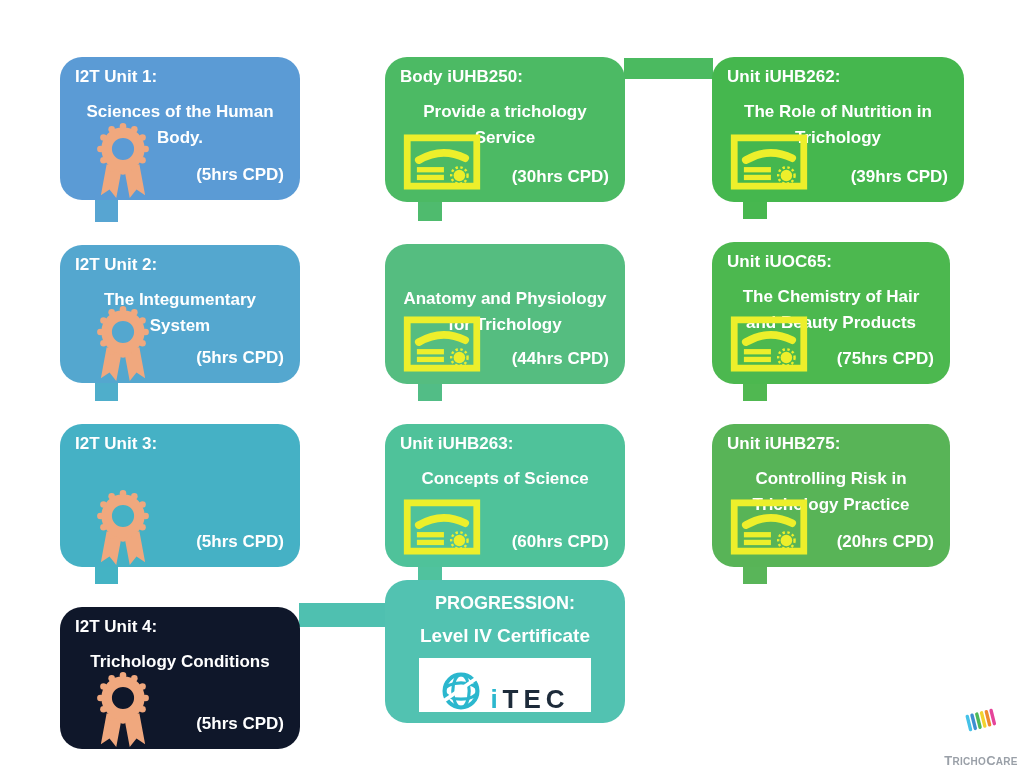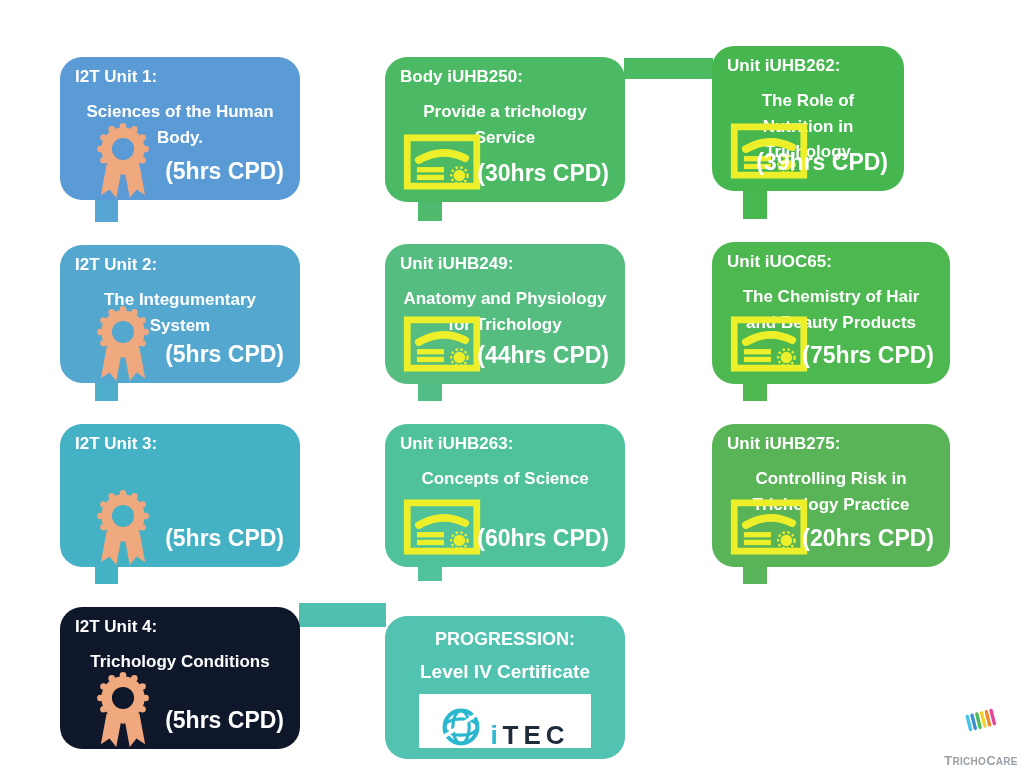--- a/index.html
+++ b/index.html
@@ -3,33 +3,33 @@
 <meta charset="utf-8">
 <style>
   html,body{margin:0;padding:0;background:#fff;}
   #canvas{position:relative;width:1024px;height:768px;background:#ffffff;overflow:hidden;
           font-family:"Liberation Sans",sans-serif;font-weight:700;}
 
   
   .box{position:absolute;border-radius:22px;color:#ffffff;margin-top:24px;}
   .box-title{position:absolute;top:10px;left:15px;right:12px;font-size:17px;text-align:left;}
   .box-body{position:absolute;top:42px;left:14px;right:14px;text-align:center;font-size:17px;line-height:1.5;}
-  .box-cpd{position:absolute;right:16px;bottom:15px;font-size:23px;}
+  .box-cpd{position:absolute;right:16px;bottom:15px;font-size:17px;}
   .icon-rosette{position:absolute;left:32px;bottom:1px;line-height:0;}
   .icon-cert{position:absolute;left:18px;bottom:12px;line-height:0;}
 
   .pos-u1{left:60px;top:33px;width:240px;height:143px}
   .pos-u2{left:60px;top:221px;width:240px;height:138px}
   .pos-u3{left:60px;top:400px;width:240px;height:143px}
   .pos-u4{left:60px;top:583px;width:240px;height:142px}
   .pos-m1{left:385px;top:33px;width:240px;height:145px}
   .pos-m2{left:385px;top:220px;width:240px;height:140px}
   .pos-m3{left:385px;top:400px;width:240px;height:143px}
-  .pos-m4{left:385px;top:592px;width:240px;height:143px}
-  .pos-r1{left:712px;top:22px;width:192px;height:145px}
+  .pos-m4{left:385px;top:556px;width:240px;height:143px}
+  .pos-r1{left:712px;top:33px;width:252px;height:145px}
   .pos-r2{left:712px;top:218px;width:238px;height:142px}
   .pos-r3{left:712px;top:400px;width:238px;height:143px}
   .pos-r4{left:712px;top:583px;width:238px;height:142px}
 
   .bg-u1{background:#5B9BD5}.bg-u2{background:#54A7CF}.bg-u3{background:#45B1C5}.bg-u4{background:#0f172a}
   .bg-m1{background:#4CBA64}.bg-m2{background:#55BD80}.bg-m3{background:#4FC29A}.bg-m4{background:#52C2B1}
   .bg-r1{background:#45B74E}.bg-r2{background:#4CB84F}.bg-r3{background:#58B457}.bg-r4{background:#D6A428}
 
   
   .conn{position:absolute;}
@@ -195,21 +195,20 @@
   <div class="box pos-m1 bg-m1">
     <div class="box-title">Body iUHB250:</div>
     <div class="box-body">Provide a trichology Service</div>
     <span class="icon-cert"><svg width="78" height="56" viewBox="0 0 80 58">
           <use href="#ic-cert"></use>
         </svg></span>
     <div class="box-cpd">(30hrs CPD)</div>
   </div>
 
   <div class="box pos-m2 bg-m2">
-    <div class="box-title">Unit iUHB249:</div>
     <div class="box-body">Anatomy and Physiology for Trichology</div>
     <span class="icon-cert"><svg width="78" height="56" viewBox="0 0 80 58">
           <use href="#ic-cert"></use>
         </svg></span>
     <div class="box-cpd">(44hrs CPD)</div>
   </div>
 
   <div class="box pos-m3 bg-m3">
     <div class="box-title">Unit iUHB263:</div>
     <div class="box-body">Concepts of Science</div>

